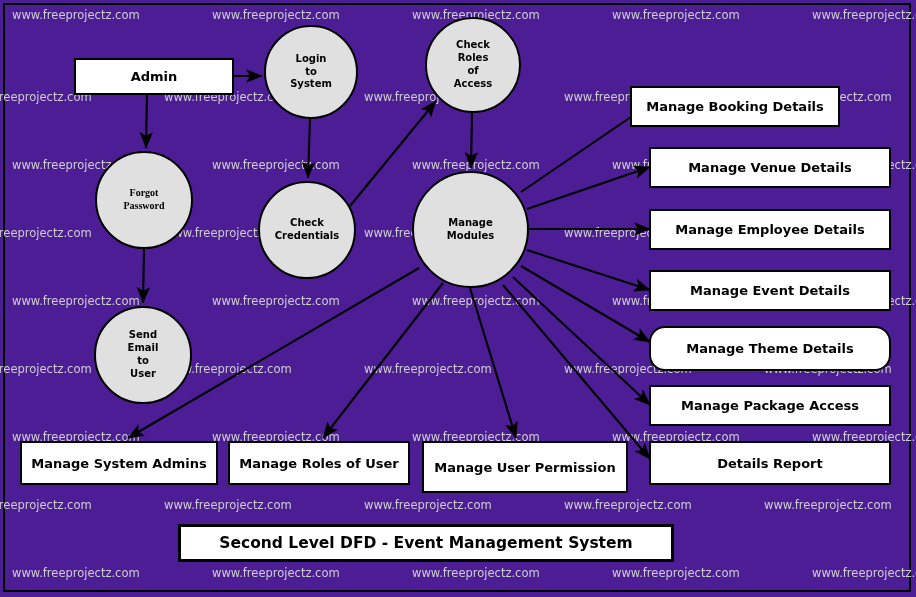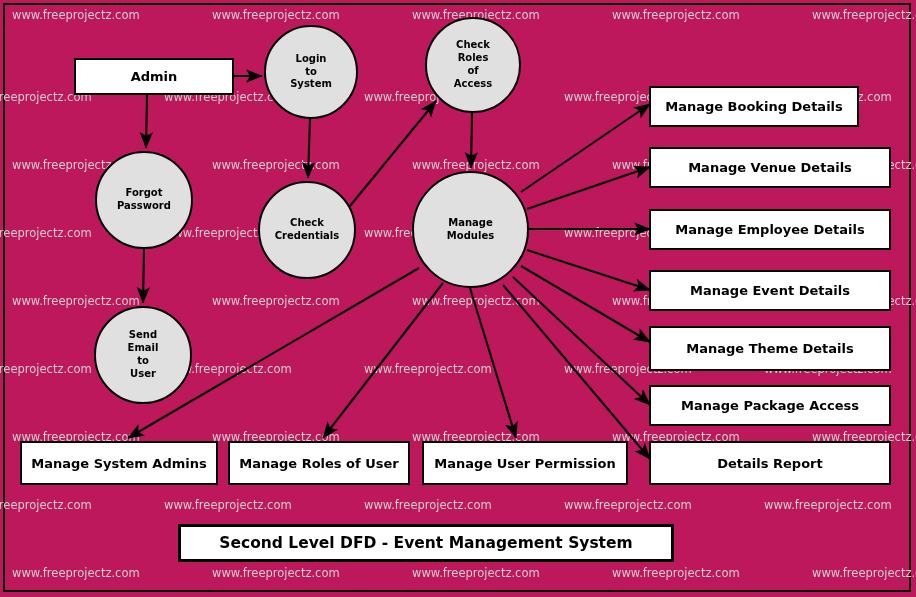--- a/index.html
+++ b/index.html
@@ -8,21 +8,21 @@
     padding: 0;
     background: #ffffff;
   }
   body {
     font-family: "DejaVu Sans", "Liberation Sans", sans-serif;
   }
   #canvas {
     position: relative;
     width: 916px;
     height: 597px;
-    background: #be185d;
+    background: #4c1d95;
     overflow: hidden;
   }
   
   #frame {
     position: absolute;
     left: 3px;
     top: 3px;
     width: 908px;
     height: 589px;
     border: 2px solid #000000;
@@ -180,68 +180,68 @@
   </div>
 
   <div class="node circle" style="left:264px; top:25px; width:94px; height:94px;">
     <span class="lbl">Login<br>to<br>System</span>
   </div>
 
   <div class="node circle" style="left:425px; top:17px; width:96px; height:96px;">
     <span class="lbl">Check<br>Roles<br>of<br>Access</span>
   </div>
 
-  <div class="node circle" style="left:95px; top:151px; width:98px; height:98px;">
+  <div class="node circle" style="left:95px; top:151px; width:98px; height:98px;font-family:Liberation Serif, serif;">
     <span class="lbl">Forgot<br>Password</span>
   </div>
 
   <div class="node circle" style="left:258px; top:181px; width:98px; height:98px;">
     <span class="lbl">Check<br>Credentials</span>
   </div>
 
   <div class="node circle" style="left:412px; top:171px; width:117px; height:117px;">
     <span class="lbl">Manage<br>Modules</span>
   </div>
 
   <div class="node circle" style="left:94px; top:306px; width:98px; height:98px;">
     <span class="lbl">Send<br>Email<br>to<br>User</span>
   </div>
 
   <div id="right-modules">
-      <div class="node rect" style="left: 649px; top: 86px; width: 210px; height: 41px;">
+      <div class="node rect" style="left: 630px; top: 86px; width: 210px; height: 41px;">
         <span>Manage Booking Details</span>
       </div>
       <div class="node rect" style="left: 649px; top: 147px; width: 242px; height: 41px;">
         <span>Manage Venue Details</span>
       </div>
       <div class="node rect" style="left: 649px; top: 209px; width: 242px; height: 41px;">
         <span>Manage Employee Details</span>
       </div>
       <div class="node rect" style="left: 649px; top: 270px; width: 242px; height: 41px;">
         <span>Manage Event Details</span>
       </div>
-      <div class="node rect" style="left: 649px; top: 326px; width: 242px; height: 45px;">
+      <div class="node rect" style="left: 649px; top: 326px; width: 242px; height: 45px; border-radius: 16px;">
         <span>Manage Theme Details</span>
       </div>
       <div class="node rect" style="left: 649px; top: 385px; width: 242px; height: 41px;">
         <span>Manage Package Access</span>
       </div>
       <div class="node rect" style="left: 649px; top: 441px; width: 242px; height: 44px;">
         <span>Details Report</span>
       </div>
     </div>
 
   <div id="bottom-modules">
       <div class="node rect" style="left: 20px; top: 441px; width: 198px; height: 44px;">
         <span>Manage System Admins</span>
       </div>
       <div class="node rect" style="left: 228px; top: 441px; width: 182px; height: 44px;">
         <span>Manage Roles of User</span>
       </div>
-      <div class="node rect" style="left: 422px; top: 441px; width: 206px; height: 44px;">
+      <div class="node rect" style="left: 422px; top: 441px; width: 206px; height: 52px;">
         <span>Manage User Permission</span>
       </div>
     </div>
 
   <div class="node title-box" style="left:178px; top:524px; width:496px; height:38px;">
     <span>Second Level DFD - Event Management System</span>
   </div>
 
 </div>
 

